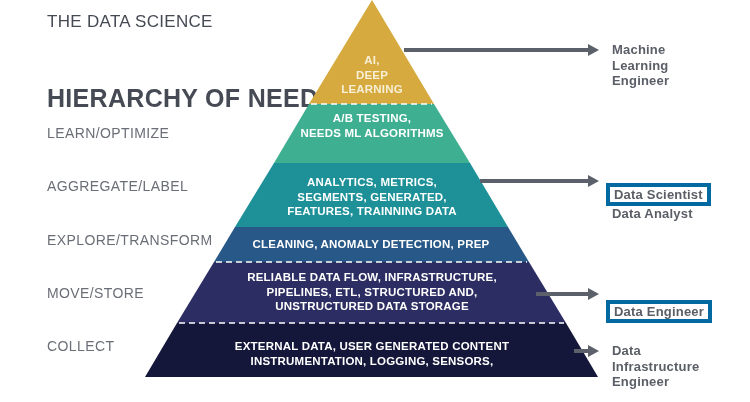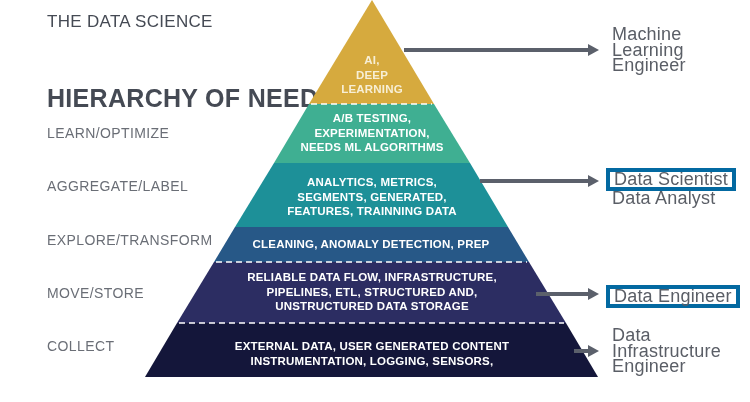--- a/index.html
+++ b/index.html
@@ -17,22 +17,22 @@
     .layer-text {
       position: absolute; color: #ffffff; font-weight: bold; text-align: center;
       font-size: 11.5px; line-height: 14.5px; letter-spacing: 0.2px;
       transform: translateX(-50%);
       white-space: nowrap;
     }
     .layer-text div { display: block; }
     .layer-text.top { color: #f7efd6; }
 
     .role {
-      position: absolute; left: 612px; font-size: 18px; line-height: 15.5px;
-      color: #5a5e66; font-weight: normal; letter-spacing: 0.2px;
+      position: absolute; left: 612px; font-size: 13px; line-height: 15.5px;
+      color: #5a5e66; font-weight: bold; letter-spacing: 0.2px; margin-top: 15px;
     }
     .role .line { display: block; }
     .role .boxed {
       display: inline-block; border: 4px solid #0369a1; padding: 0 4px;
       margin-left: -6px; line-height: 15px;
     }
   </style>
 </head>
 <body>
 
@@ -81,21 +81,20 @@
   </g>
 </svg>
 
 <div class="layer-text top" style="left:372px; top:53px">
   <div>AI,</div>
   <div>DEEP</div>
   <div>LEARNING</div>
 </div>
 <div class="layer-text" style="left:372px; top:111px">
   <div>A/B TESTING,</div>
-  <div>EXPERIMENTATION,</div>
   <div>NEEDS ML ALGORITHMS</div>
 </div>
 <div class="layer-text" style="left:372px; top:175px">
   <div>ANALYTICS, METRICS,</div>
   <div>SEGMENTS, GENERATED,</div>
   <div>FEATURES, TRAINNING DATA</div>
 </div>
 <div class="layer-text" style="left:371px; top:237px">
   <div>CLEANING, ANOMALY DETECTION, PREP</div>
 </div>

